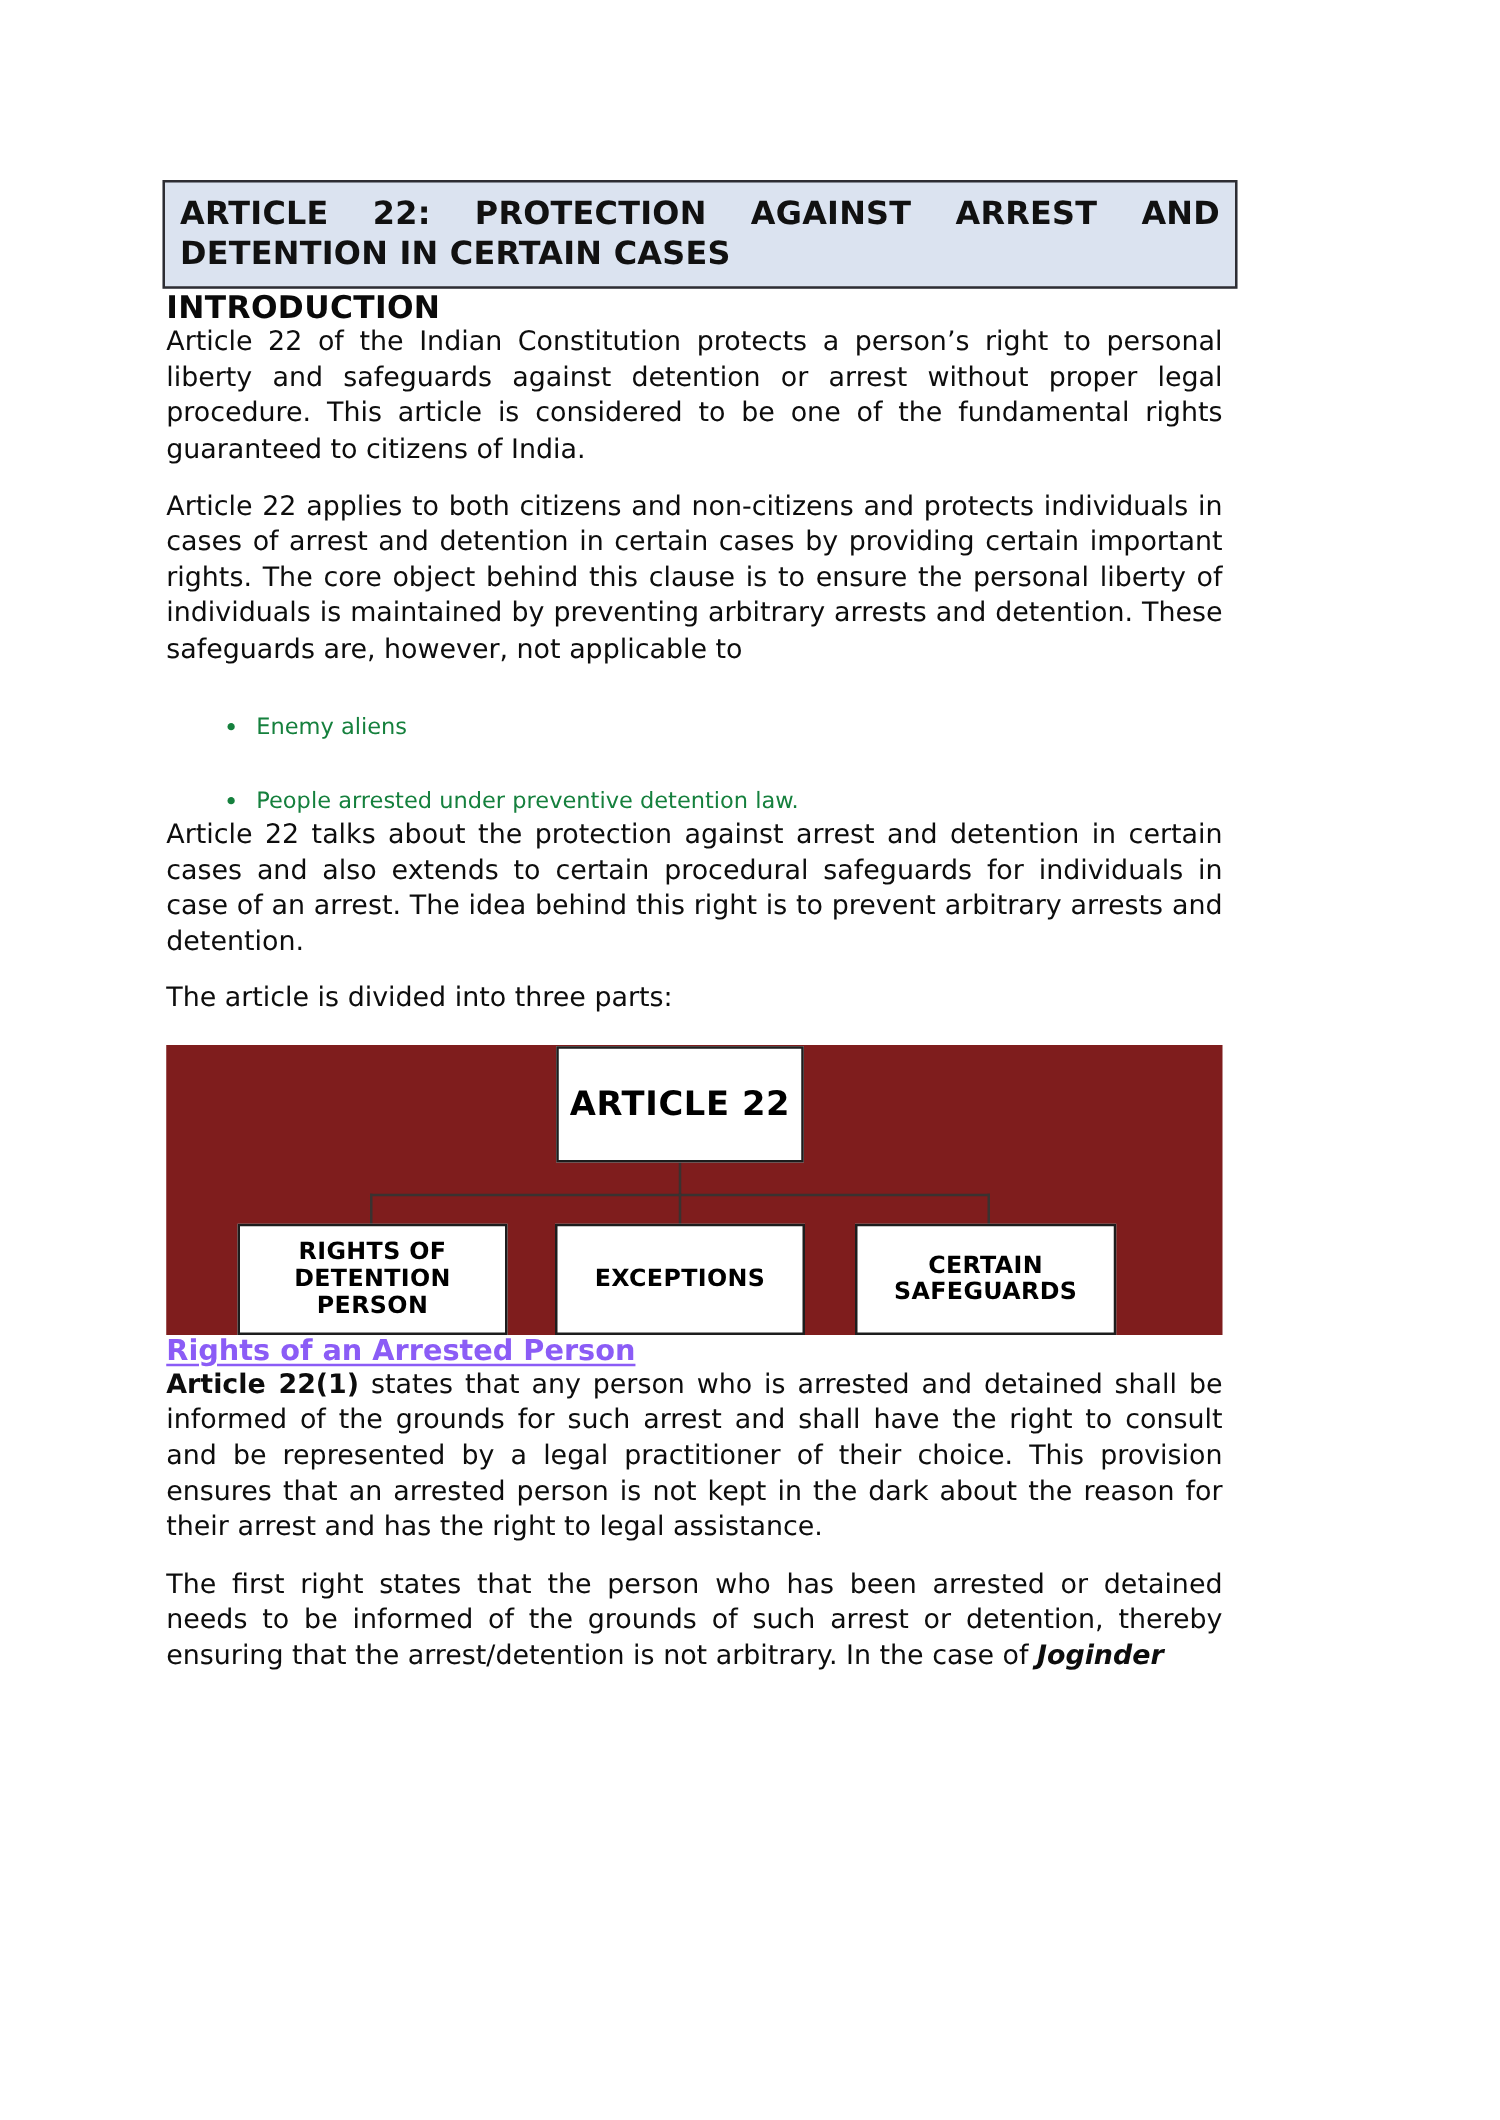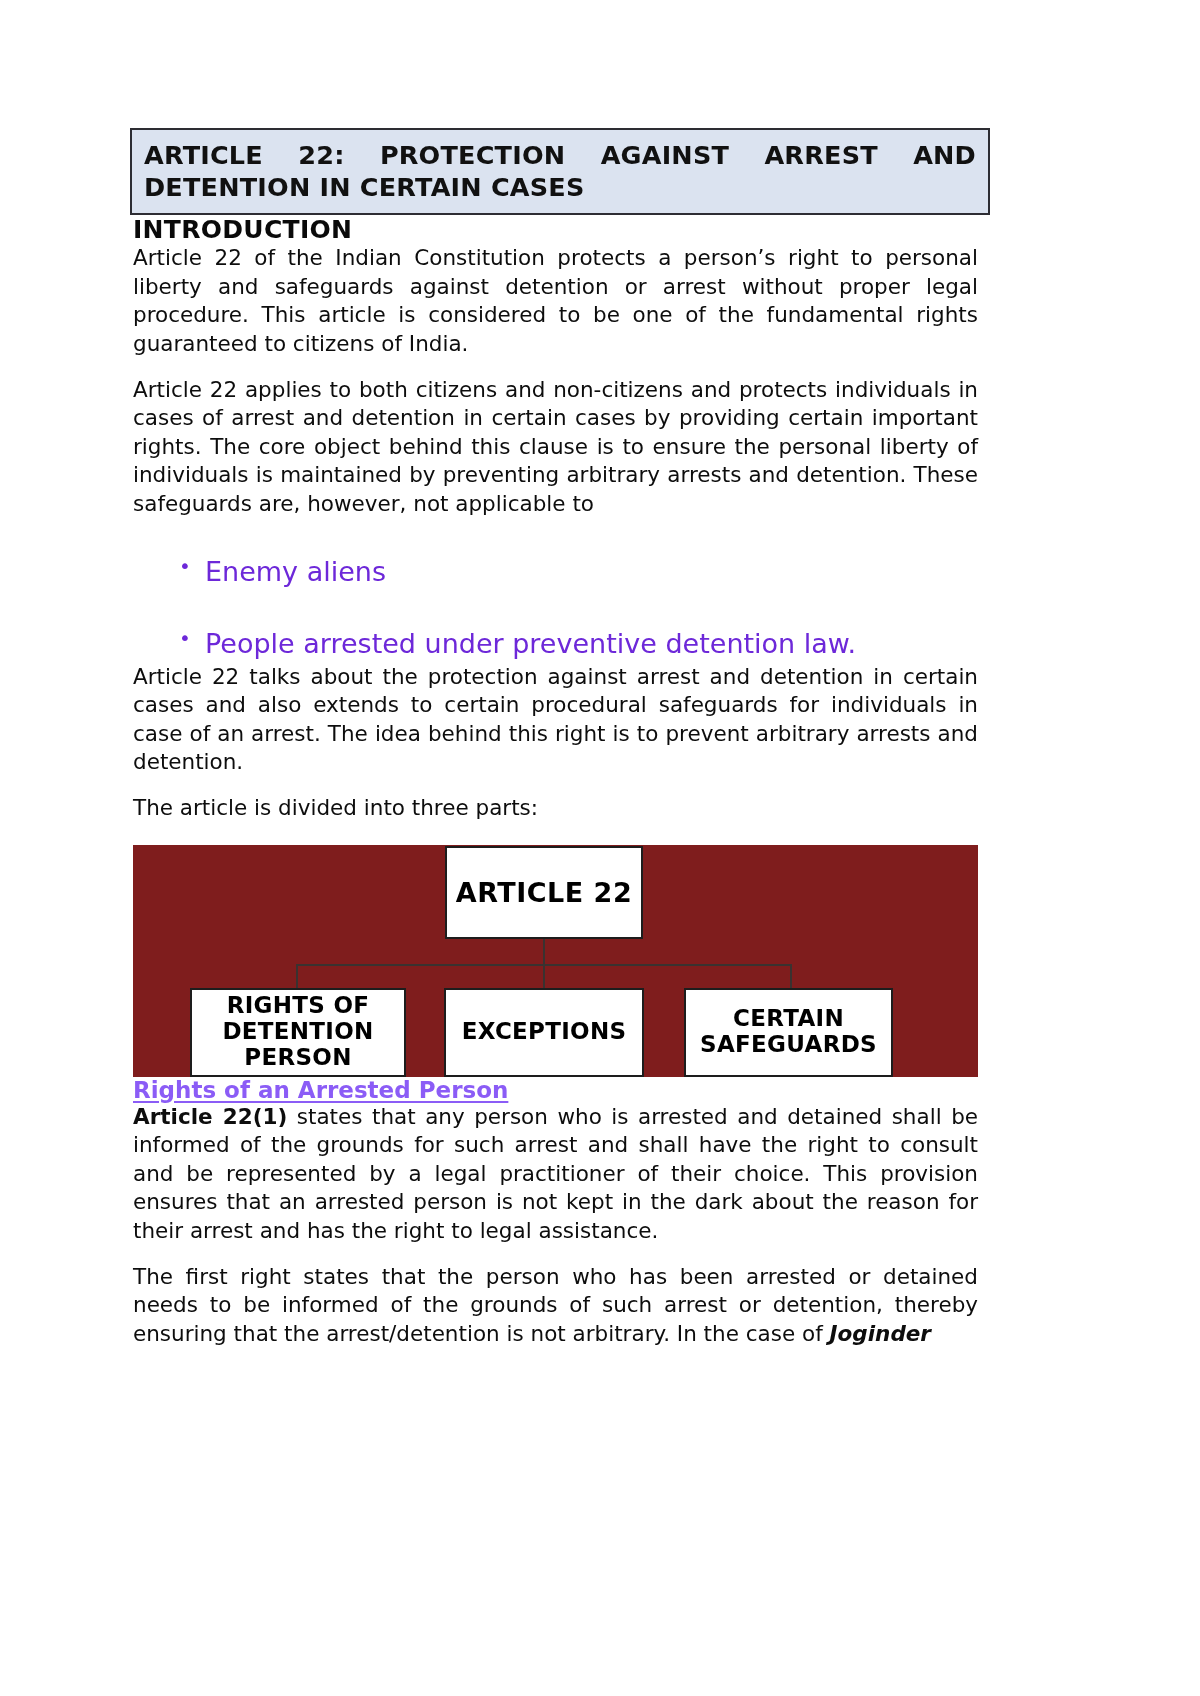--- a/index.html
+++ b/index.html
@@ -18,21 +18,21 @@
   .page {
     position: absolute;
     left: 0; top: 0;
     width: 1200px;
     height: 1696px;
     background: #ffffff;
   }
   .content {
     position: absolute;
     left: 133px;
-    top: 128px;
+    top: 144px;
     width: 845px;
   }
 
   
   .title-banner {
     background: #dbe3f0;
     border: 2px solid #2d2d33;
     box-sizing: border-box;
     padding: 9px 12px 10px 12px;
     width: 860px;
@@ -93,24 +93,24 @@
   b, strong { font-weight: bold; }
   .bolditalic { font-weight: bold; font-style: italic; }
 
   
   ul.bullets {
     margin: 9px 0 0 0;
     padding-left: 72px;
     list-style: none;
   }
   ul.bullets li {
-    font-size: 27px;
+    font-size: 18px;
     line-height: 1.37;
     position: relative;
-    color: #6d28d9;
+    color: #15803d;
     margin-top: 35px;
   }
   ul.bullets li::before {
     content: "\2022";
     position: absolute;
     left: -26px;
     top: -1px;
     font-size: 20px;
   }
 
@@ -139,21 +139,21 @@
     left: 312px;
     top: 1px;
     width: 198px;
     height: 93px;
     font-size: 27px;
     letter-spacing: 0.5px;
   }
   .node-child {
     top: 143px;
     height: 89px;
-    font-size: 23px;
+    font-size: 19px;
     line-height: 1.12;
     letter-spacing: 0.3px;
   }
   .node-left  { left: 57px;  width: 216px; }
   .node-mid   { left: 311px; width: 200px; }
   .node-right { left: 551px; width: 209px; }
 
   .conn {
     position: absolute;
     background: #3a3230;

